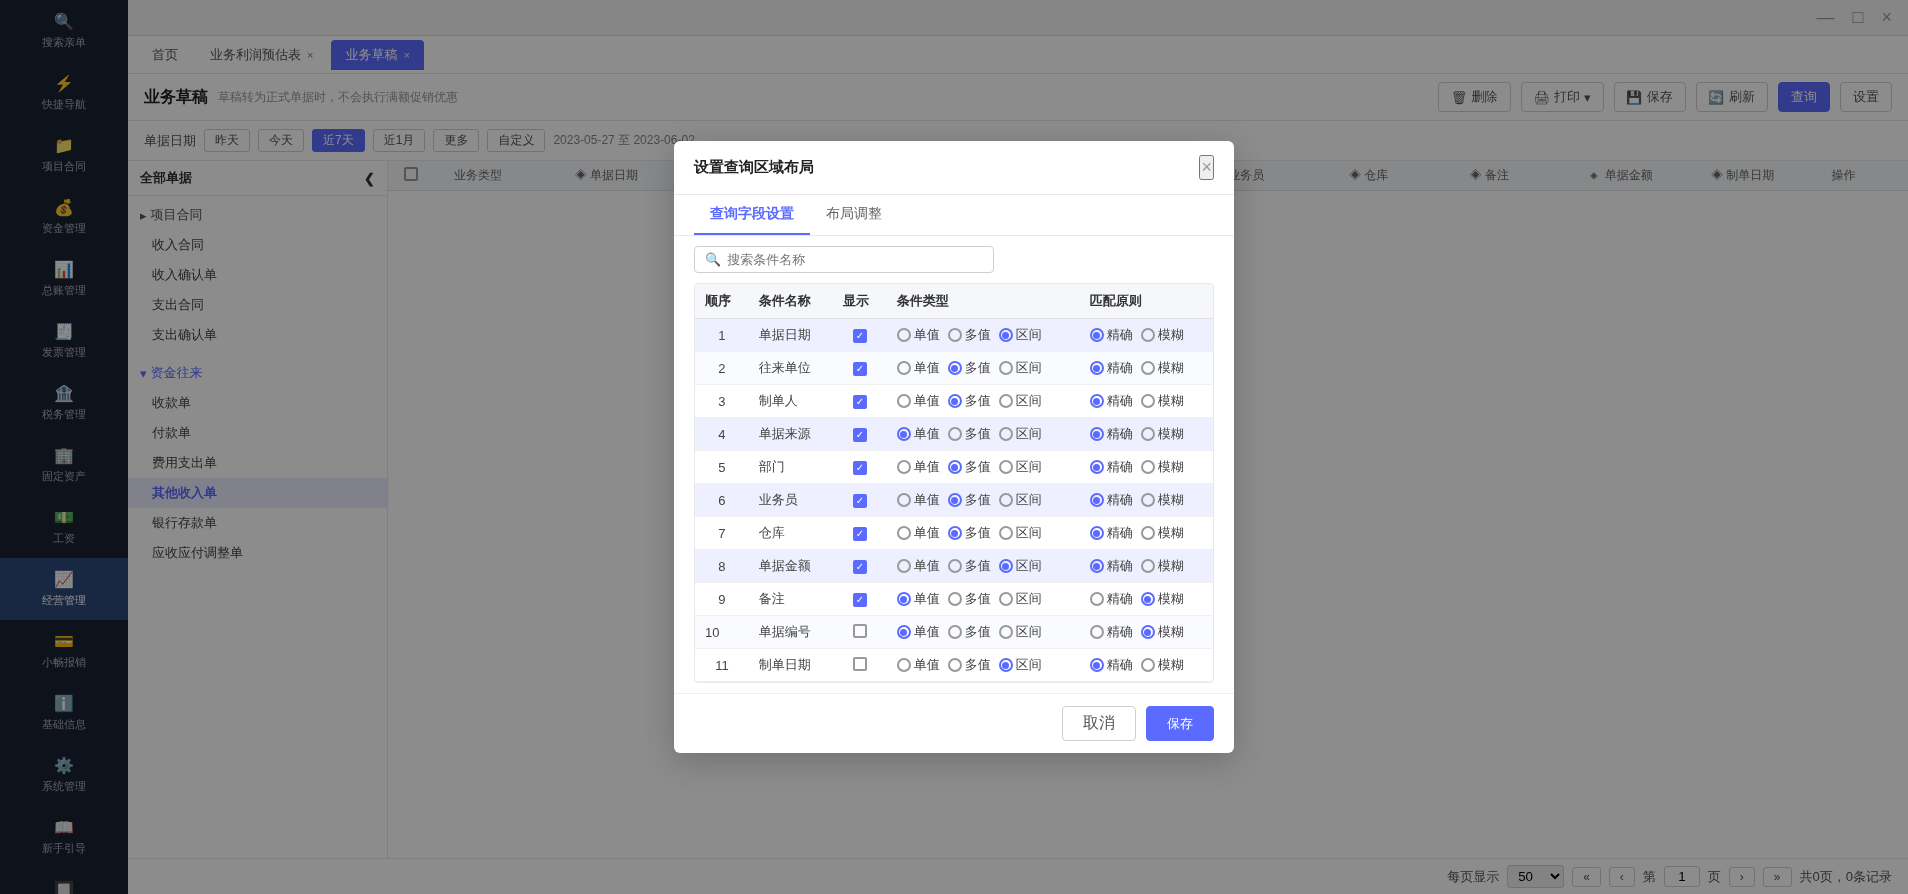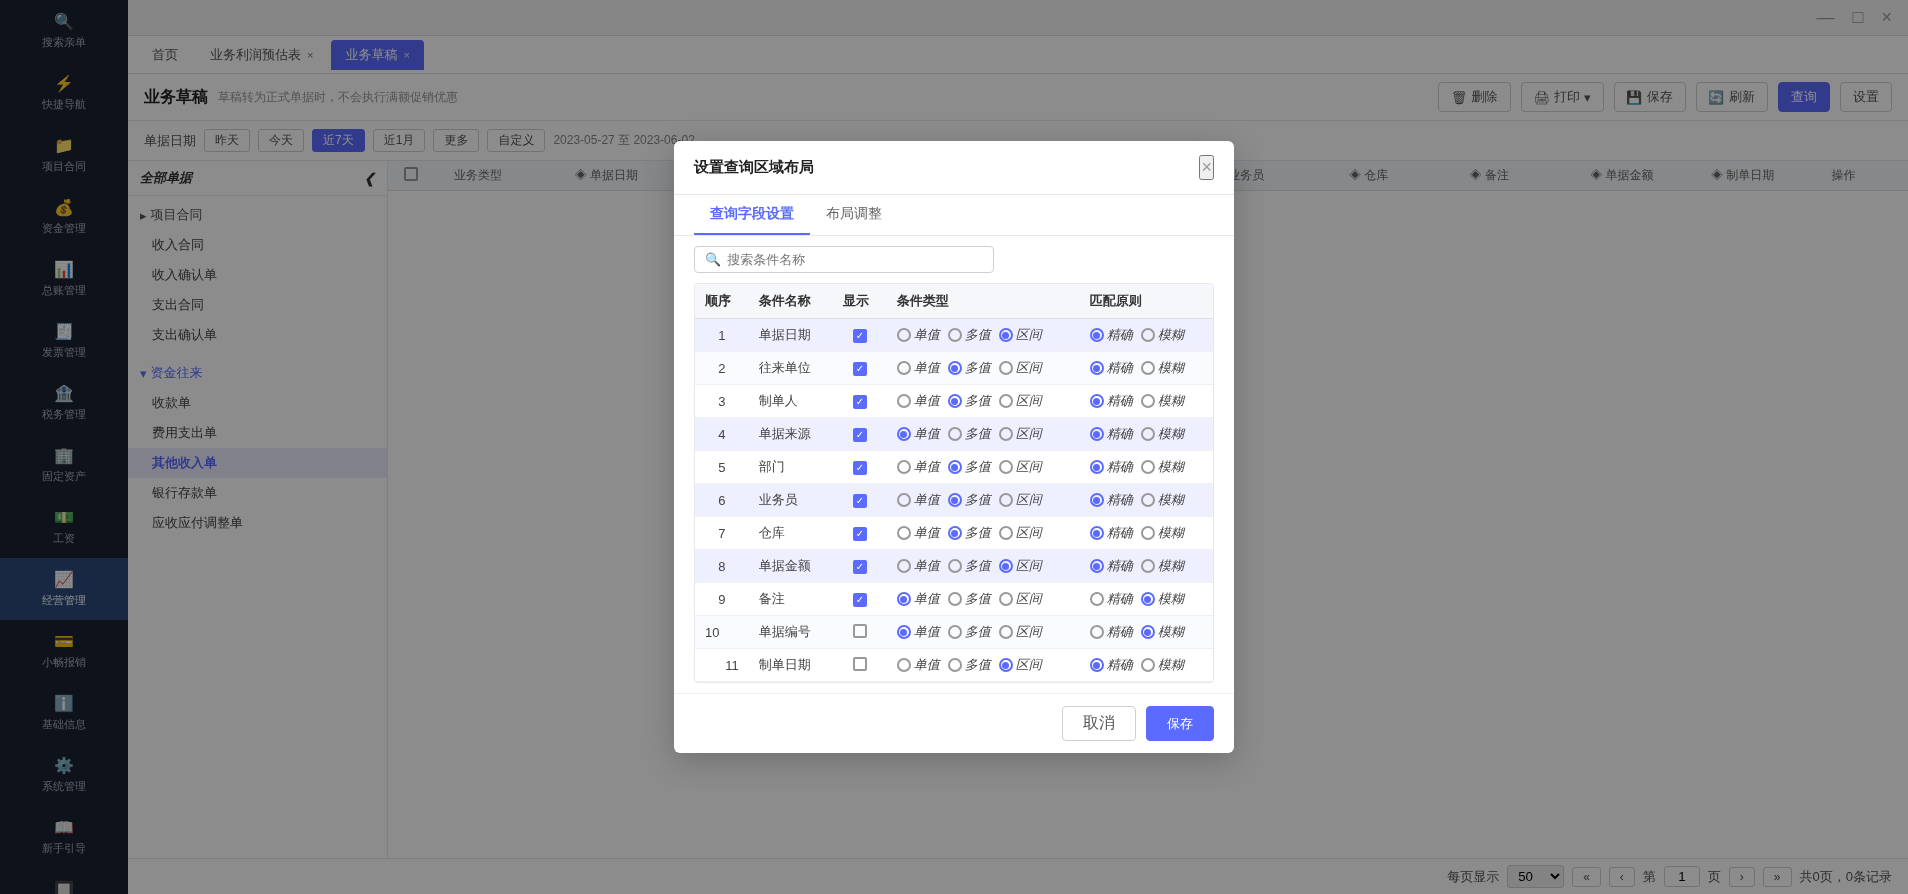--- a/index.html
+++ b/index.html
@@ -35,21 +35,21 @@
 
     
     .filter-bar { background: #fff; padding: 8px 16px; border-bottom: 1px solid #e8e8e8; display: flex; align-items: center; gap: 8px; }
     .filter-label { color: #555; font-size: 13px; }
     .filter-btn { padding: 2px 10px; border: 1px solid #d0d0d0; border-radius: 3px; background: #fff; cursor: pointer; font-size: 12px; color: #555; }
     .filter-btn.active { background: #5b6bff; color: #fff; border-color: #5b6bff; }
     .date-range { font-size: 12px; color: #888; }
 
     
     .sub-nav { width: 260px; background: #fff; border-right: 1px solid #e8e8e8; overflow-y: auto; }
-    .sub-nav-header { display: flex; align-items: center; justify-content: space-between; padding: 8px 12px; font-weight: bold; border-bottom: 1px solid #e8e8e8; font-style: italic; }
+    .sub-nav-header { display: flex; align-items: center; justify-content: space-between; padding: 8px 12px; font-weight: bold; border-bottom: 1px solid #e8e8e8; }
     .nav-group { padding: 4px 0; }
     .nav-group-title { padding: 6px 12px; color: #555; font-size: 13px; cursor: pointer; display: flex; align-items: center; gap: 4px; }
     .nav-group-title.active { color: #5b6bff; }
     .nav-item { padding: 6px 12px 6px 24px; cursor: pointer; font-size: 13px; color: #444; }
     .nav-item.active { background: #ebebff; color: #5b6bff; font-weight: bold; }
 
     
     .table-area { flex: 1; background: #fff; overflow: hidden; display: flex; flex-direction: column; }
     .table-empty { display: flex; align-items: center; justify-content: center; height: 100px; color: #999; font-size: 13px; }
 
@@ -82,21 +82,21 @@
     
     .modal-table { flex: 1; overflow-y: auto; margin: 0 20px 10px; border: 1px solid #e8e8e8; border-radius: 4px; }
     .modal-table table { width: 100%; border-collapse: collapse; font-size: 13px; }
     .modal-table th { background: #f5f7fa; padding: 8px 10px; text-align: left; border-bottom: 1px solid #e0e0e0; font-weight: bold; color: #333; white-space: nowrap; }
     .modal-table td { padding: 7px 10px; border-bottom: 1px solid #f0f0f0; color: #444; vertical-align: middle; }
     .modal-table tr:nth-child(even) { background: #fafbff; }
     .modal-table tr.highlighted { background: #eef0ff; }
 
     
     .radio-group { display: flex; align-items: center; gap: 8px; white-space: nowrap; }
-    .radio-item { display: flex; align-items: center; gap: 3px; cursor: pointer; font-style: italic; }
+    .radio-item { display: flex; align-items: center; gap: 3px; cursor: pointer; }
     .radio-circle { width: 14px; height: 14px; border-radius: 50%; border: 2px solid #999; display: inline-flex; align-items: center; justify-content: center; }
     .radio-circle.checked { border-color: #5b6bff; }
     .radio-circle.checked::after { content: ''; width: 7px; height: 7px; border-radius: 50%; background: #5b6bff; }
     .checkbox-box { width: 14px; height: 14px; border: 2px solid #999; border-radius: 2px; display: inline-flex; align-items: center; justify-content: center; }
     .checkbox-box.checked { background: #5b6bff; border-color: #5b6bff; color: #fff; font-size: 10px; }
 
     
     .modal-footer { padding: 12px 20px; display: flex; justify-content: flex-end; gap: 10px; border-top: 1px solid #f0f0f0; }
     .btn-cancel { padding: 6px 20px; border: 1px solid #d0d0d0; border-radius: 4px; background: #fff; cursor: pointer; font-size: 16px; color: #555; }
     .btn-save { padding: 6px 20px; border: 1px solid #5b6bff; border-radius: 4px; background: #5b6bff; cursor: pointer; font-size: 13px; color: #fff; }
@@ -256,20 +256,21 @@
           <div class="nav-item">收入确认单</div>
           <div class="nav-item">支出合同</div>
           <div class="nav-item">支出确认单</div>
         </div>
         <div class="nav-group">
           <div class="nav-group-title active">
             <span>▾</span>
             <span>资金往来</span>
           </div>
           <div class="nav-item">收款单</div>
+          <div class="nav-item">付款单</div>
           <div class="nav-item">费用支出单</div>
           <div class="nav-item active">其他收入单</div>
           <div class="nav-item">银行存款单</div>
           <div class="nav-item">应收应付调整单</div>
         </div>
       </div>
 
       <div class="table-area">
         <div style="background:#f5f7fa; padding: 6px 16px; display:flex; border-bottom:1px solid #e0e0e0; font-size:12px; color:#666; gap:20px; align-items:center;">
           <span style="width:30px;">
@@ -277,21 +278,21 @@
           </span>
           <span style="flex:1;">业务类型</span>
           <span style="flex:1;">◈ 单据日期</span>
           <span style="flex:1.5;">单据编号</span>
           <span style="flex:1;">单据来源</span>
           <span style="flex:1;">往来单位</span>
           <span style="flex:1;">部门</span>
           <span style="flex:1;">业务员</span>
           <span style="flex:1;">◈ 仓库</span>
           <span style="flex:1;">◈ 备注</span>
-          <span style="flex:1;">◈ 单据金额</span>
+          <span style="flex:1;font-family:Liberation Mono, monospace;">◈ 单据金额</span>
           <span style="flex:1;">◈ 制单日期</span>
           <span style="flex:0.6;">操作</span>
         </div>
         <div class="table-empty">
           <span>未找到任何业务草稿</span>
         </div>
       </div>
     </div>
 
     <div class="bottom-bar">
@@ -529,21 +530,21 @@
                     </div>
                   </td>
                   <td>
                     <div class="radio-group">
                       <span class="radio-item"><span class="radio-circle"></span>精确</span>
                       <span class="radio-item"><span class="radio-circle checked"></span>模糊</span>
                     </div>
                   </td>
                 </tr>
                 <tr>
-                  <td style="text-align: right;">11</td>
+                  <td style="text-align: center;">11</td>
                   <td>制单日期</td>
                   <td style="text-align: center;"><span class="checkbox-box"></span></td>
                   <td>
                     <div class="radio-group">
                       <span class="radio-item"><span class="radio-circle"></span>单值</span>
                       <span class="radio-item"><span class="radio-circle"></span>多值</span>
                       <span class="radio-item"><span class="radio-circle checked"></span>区间</span>
                     </div>
                   </td>
                   <td>

